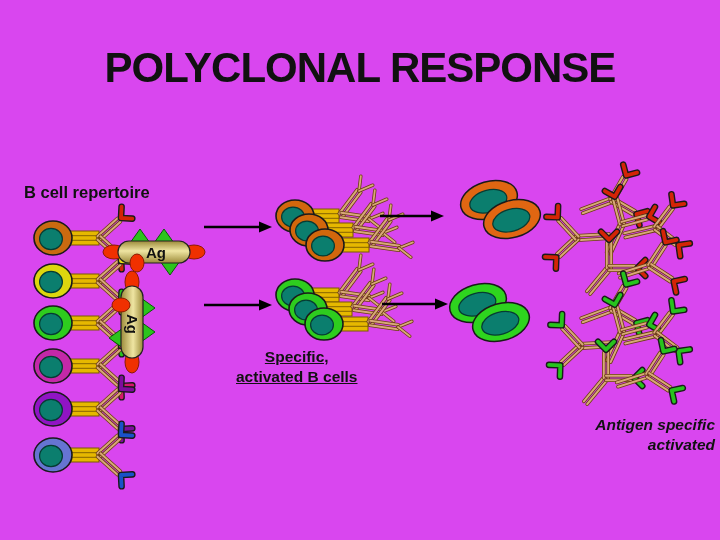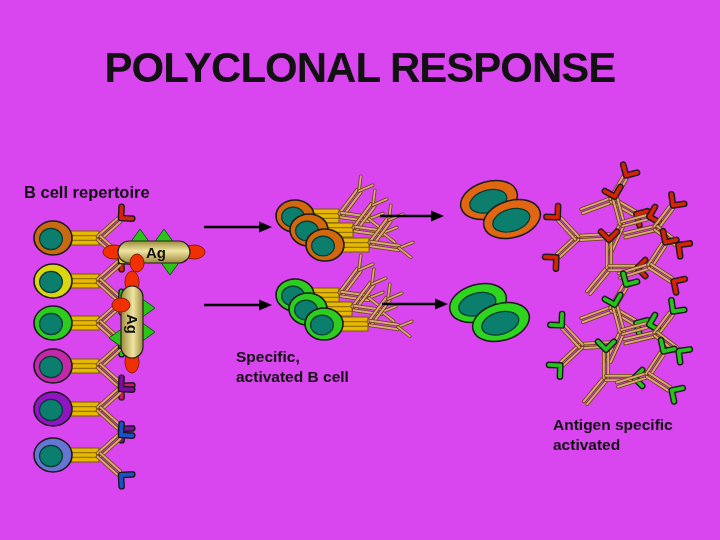--- a/index.html
+++ b/index.html
@@ -5,25 +5,25 @@
   html,body{margin:0;padding:0;background:#888;}
   .slide{
     position:relative;width:720px;height:540px;background:#d946ef;
     font-family:"Liberation Sans",sans-serif;overflow:hidden;
   }
   .slide-title{
     position:absolute;left:0;top:44px;width:720px;margin:0;
     text-align:center;font-size:42px;font-weight:bold;color:#111;
     letter-spacing:-1px;white-space:nowrap;
   }
-  .label{position:absolute;font-weight:bold;color:#111;}
+  .label{position:absolute;font-weight:bold;color:#111;text-align:center;}
   .repertoire-label{left:24px;top:183px;font-size:16.5px;}
-  .activated-label{left:236px;top:347px;font-size:15.5px;line-height:20px;}
+  .activated-label{left:236px;top:347px;font-size:15.5px;line-height:20px;text-decoration:underline;}
   .plasma-label{left:446px;top:350px;font-size:15.5px;}
-  .antigen-ab-label{left:553px;top:415px;width:162px;text-align:left;font-size:15.5px;line-height:20px;}
+  .antigen-ab-label{left:553px;top:415px;width:162px;text-align:right;font-size:15.5px;line-height:20px;font-style:italic;}
   svg.diagram{position:absolute;left:0;top:0;}
 </style>
 </head>
 <body>
 
 <div class="slide">
   <h1 class="slide-title">POLYCLONAL RESPONSE</h1>
 
   <svg id="diagram" class="diagram" width="720" height="540" viewBox="0 0 720 540">
       <defs>
@@ -620,21 +620,21 @@
           <path d="M8,-8 L0,0 L8,8" fill="none" stroke="#1a1a1a" stroke-width="6.6" stroke-linecap="round" stroke-linejoin="round"></path>
           <path d="M8,-8 L0,0 L8,8" fill="none" stroke="#27C31D" stroke-width="3.8" stroke-linecap="round" stroke-linejoin="round"></path>
         </g>
       </g>
     </svg>
 
   <div class="label repertoire-label">B cell repertoire</div>
 
   <div class="label activated-label">
     <div>Specific,</div>
-    <div>activated B cell</div>
+    <div>activated B cells</div>
   </div>
 
 
   <div class="label antigen-ab-label">
     <div>Antigen specific</div>
     <div>activated</div>
   </div>
 </div>
 
 </body></html>

